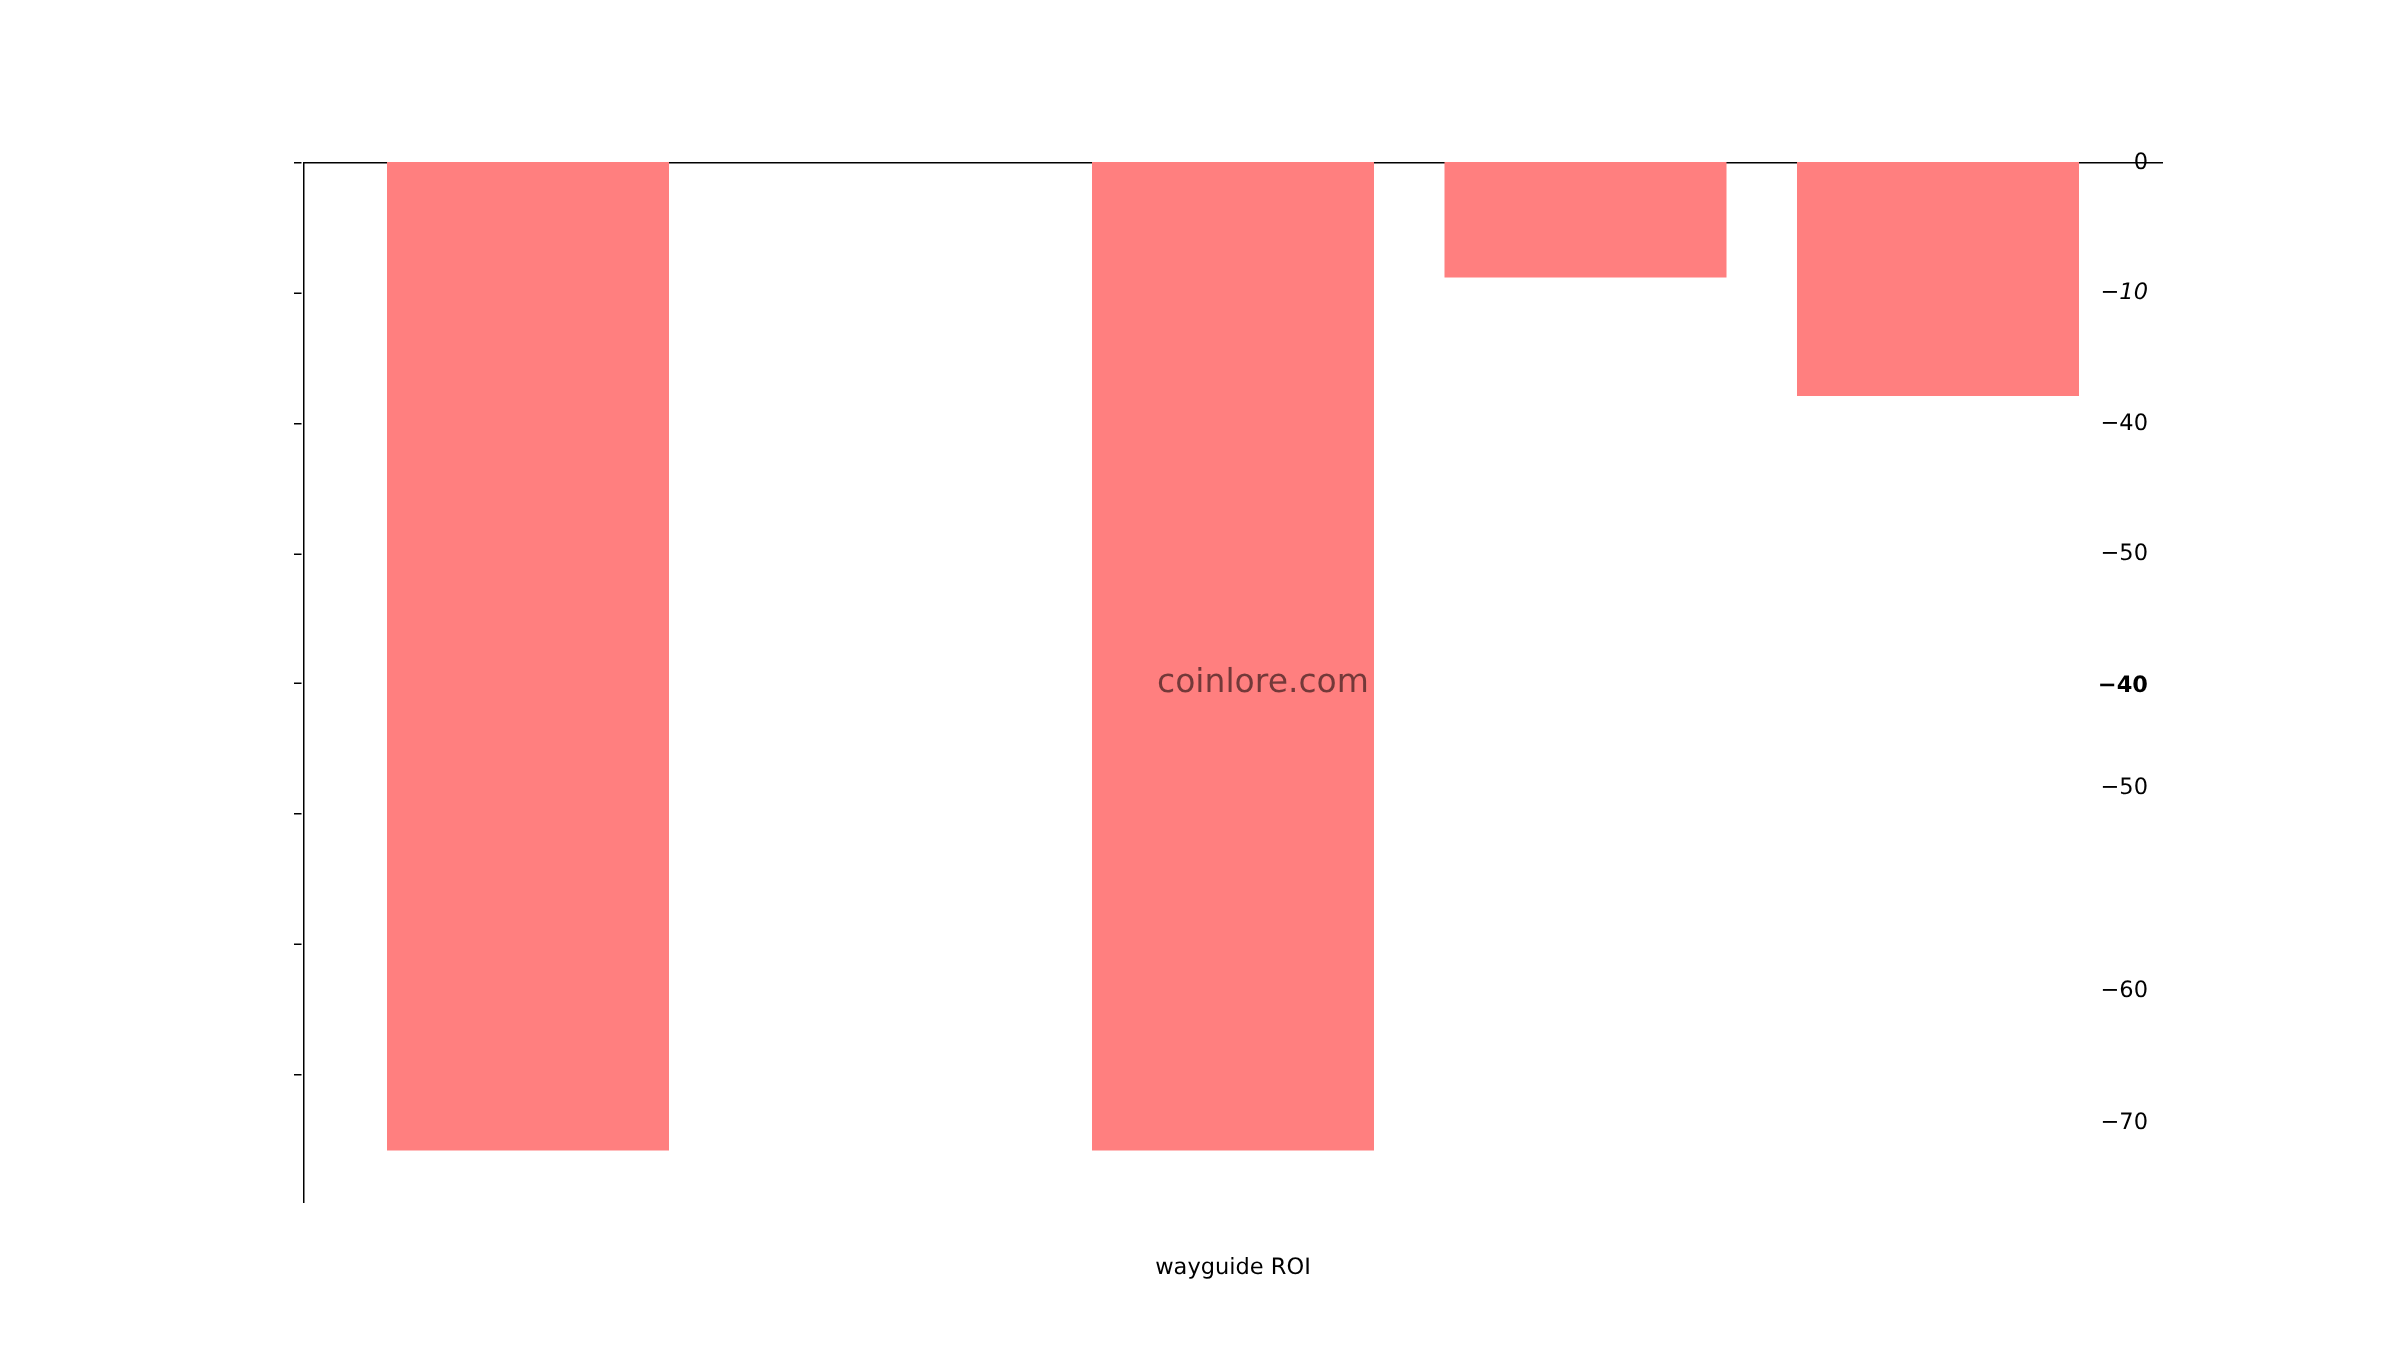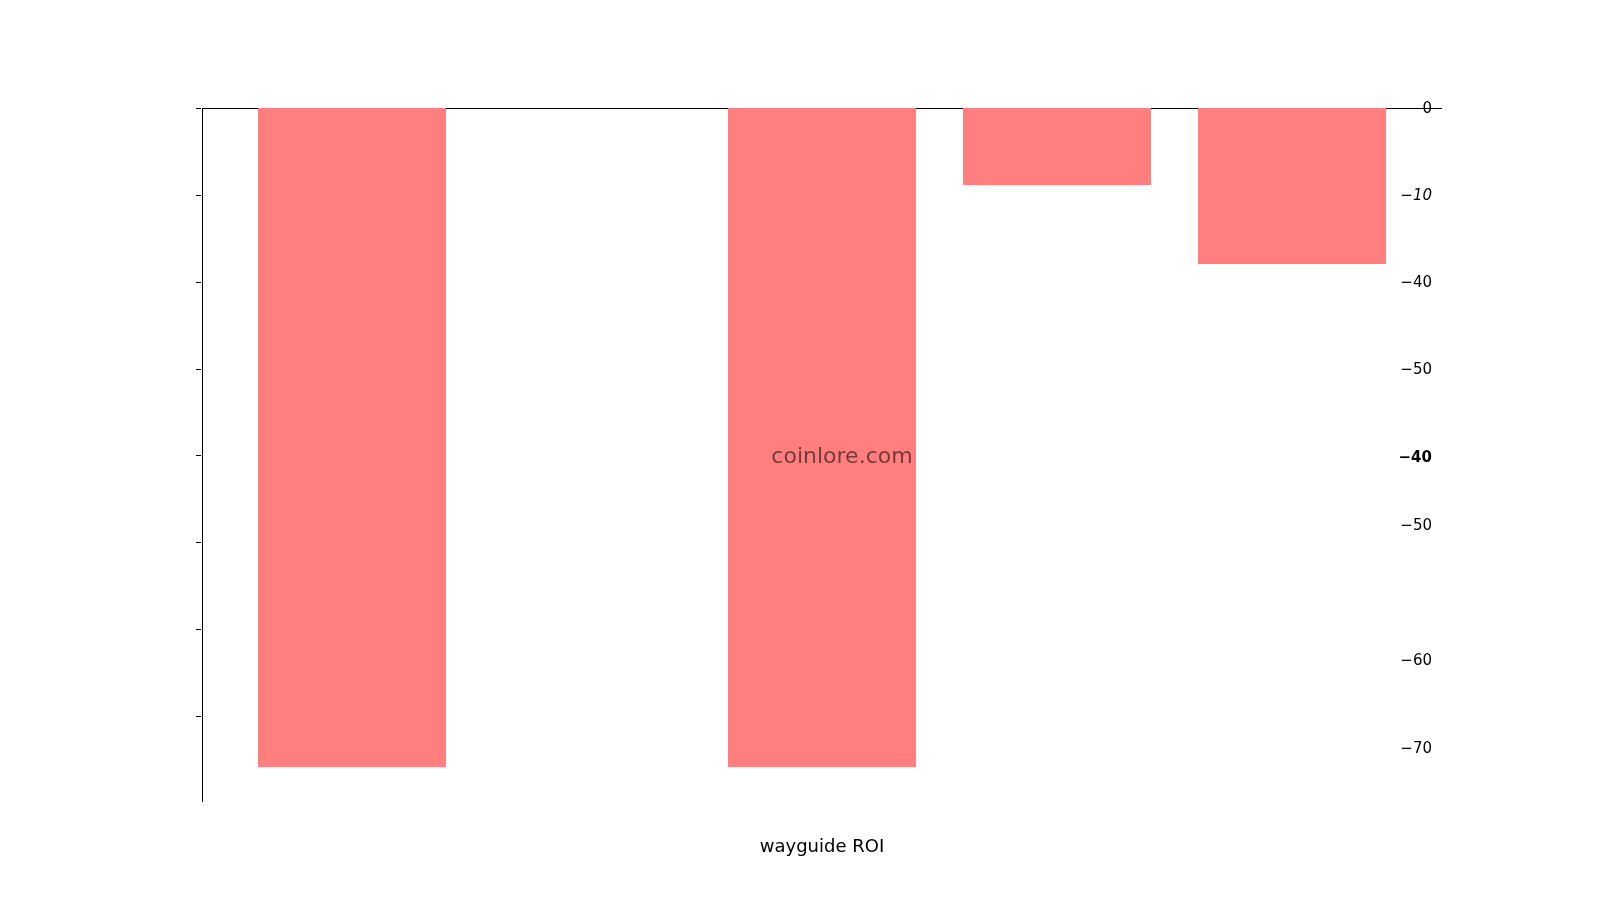--- a/index.html
+++ b/index.html
@@ -70,21 +70,21 @@
     transform: translateY(-50%);
     pointer-events: none;
     margin-left: 20px;
   }
   #x-axis-label {
     position: absolute;
     left: 202px;
     top: 835px;
     width: 1240px;
     text-align: center;
-    font-size: 18px;
+    font-size: 15px;
     color: #000000;
   }
 </style>
 </head>
 <body>
 
 <div id="figure">
   <div id="plot-area">
     <div class="spine-top"></div>
     <div class="spine-left"></div>

